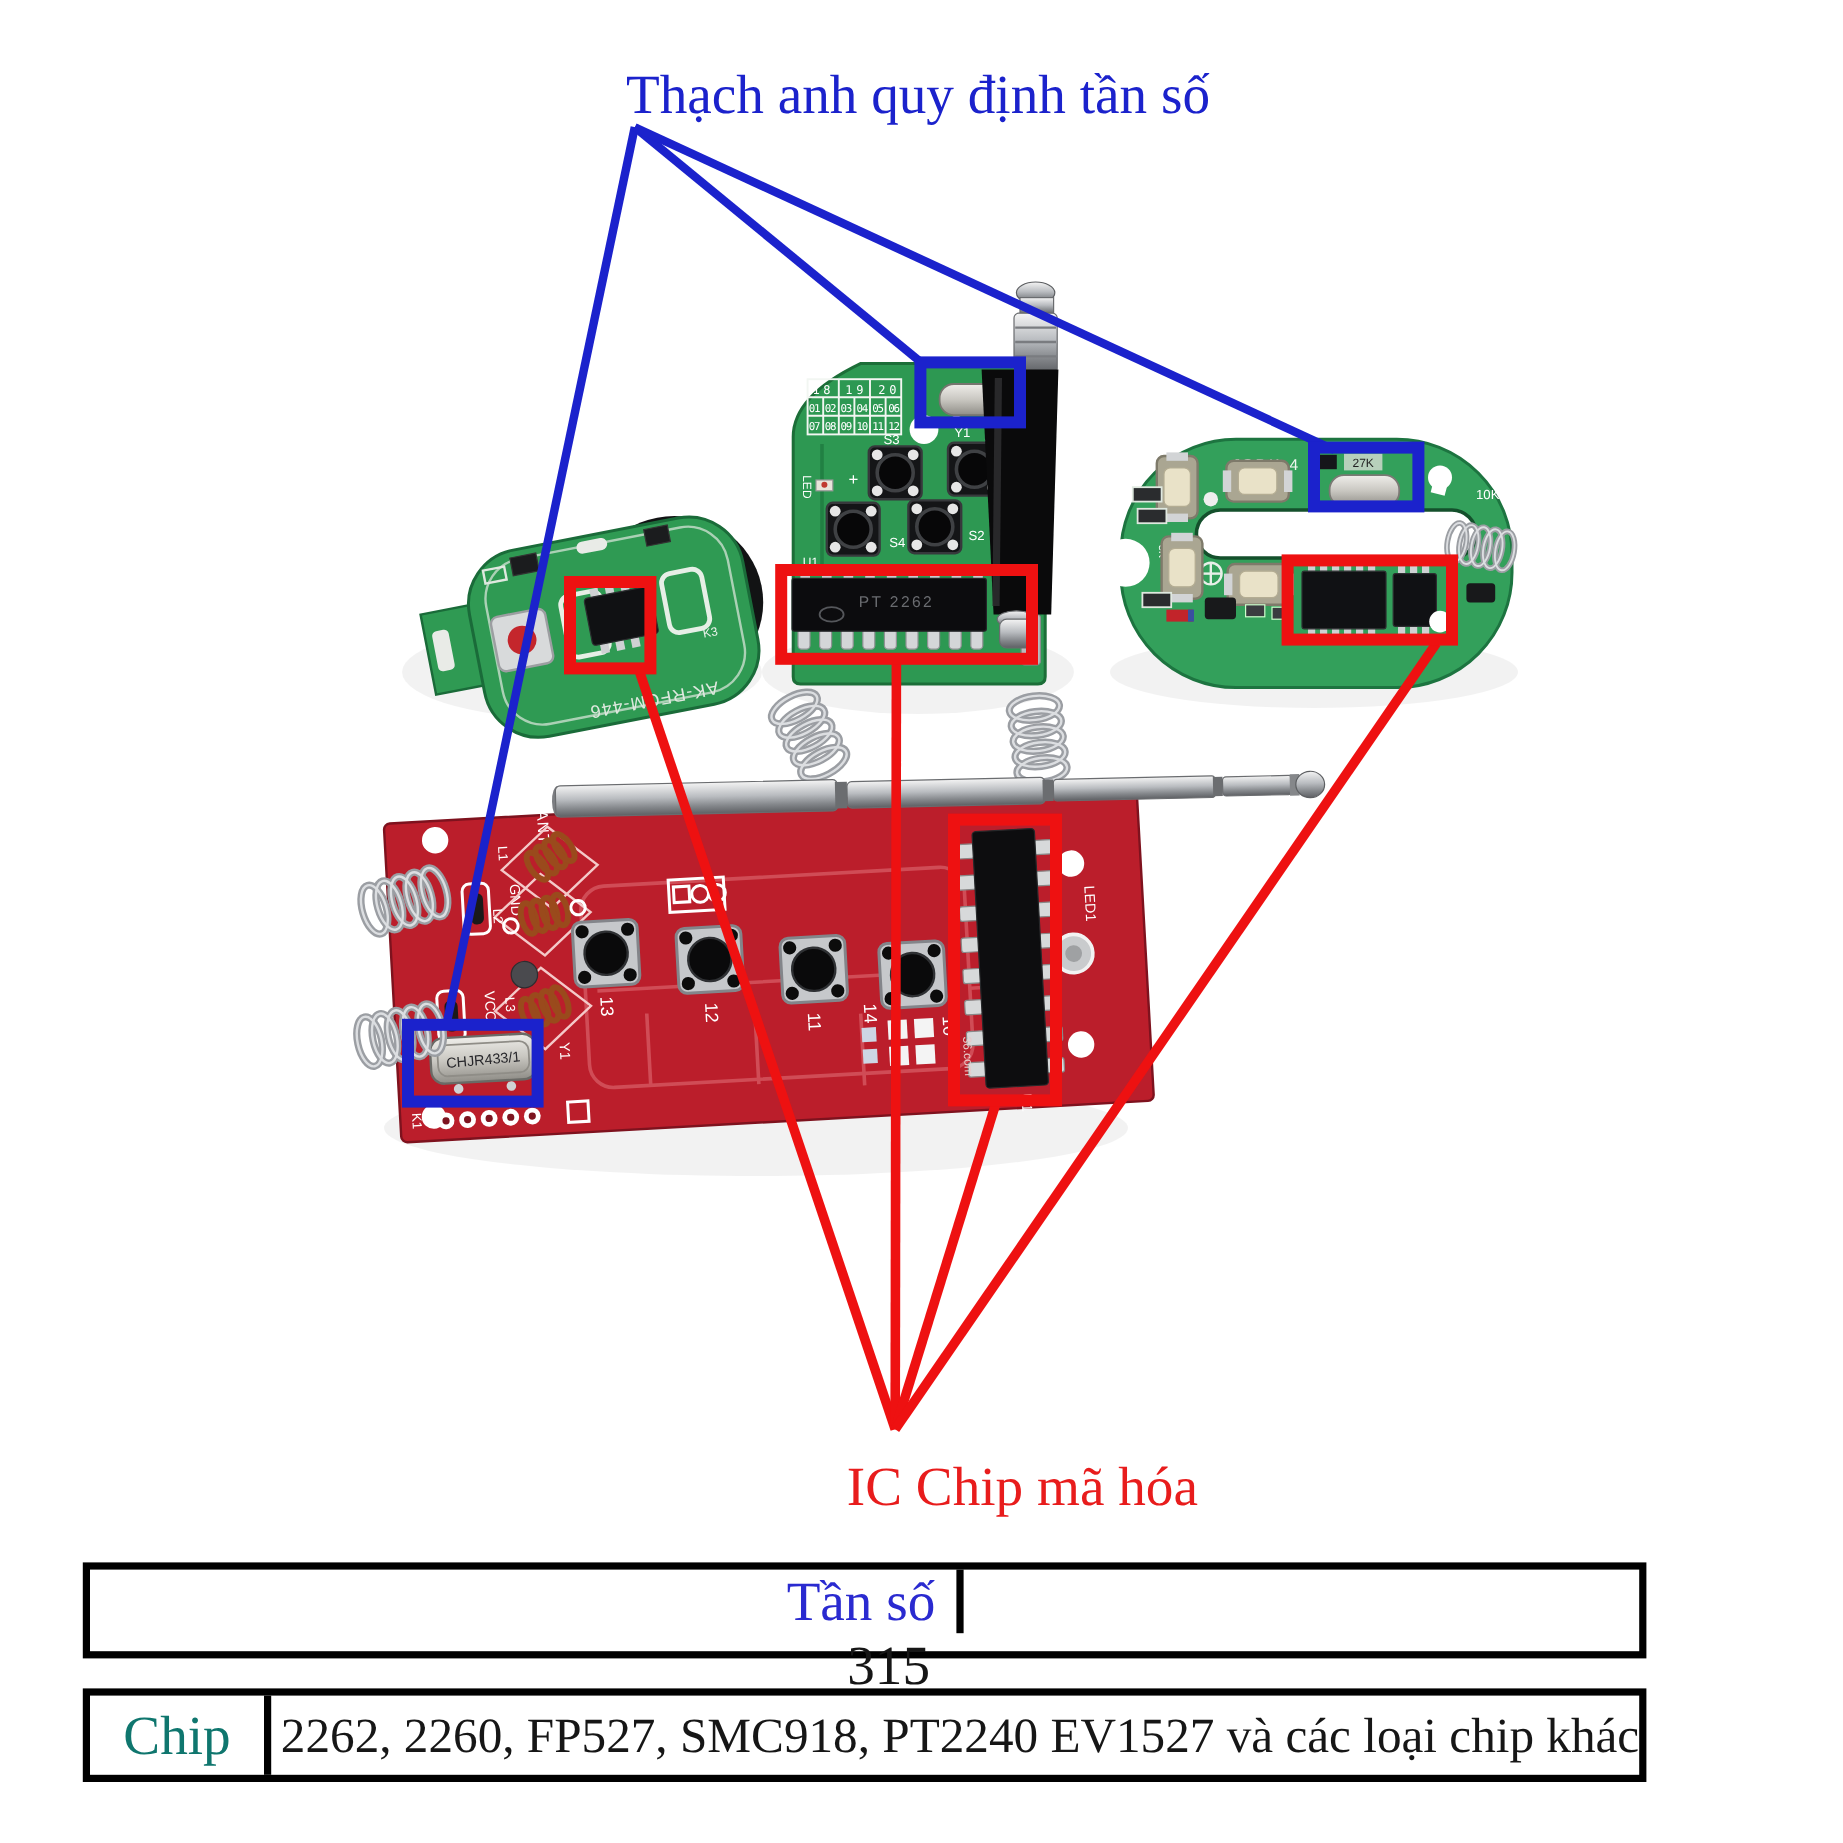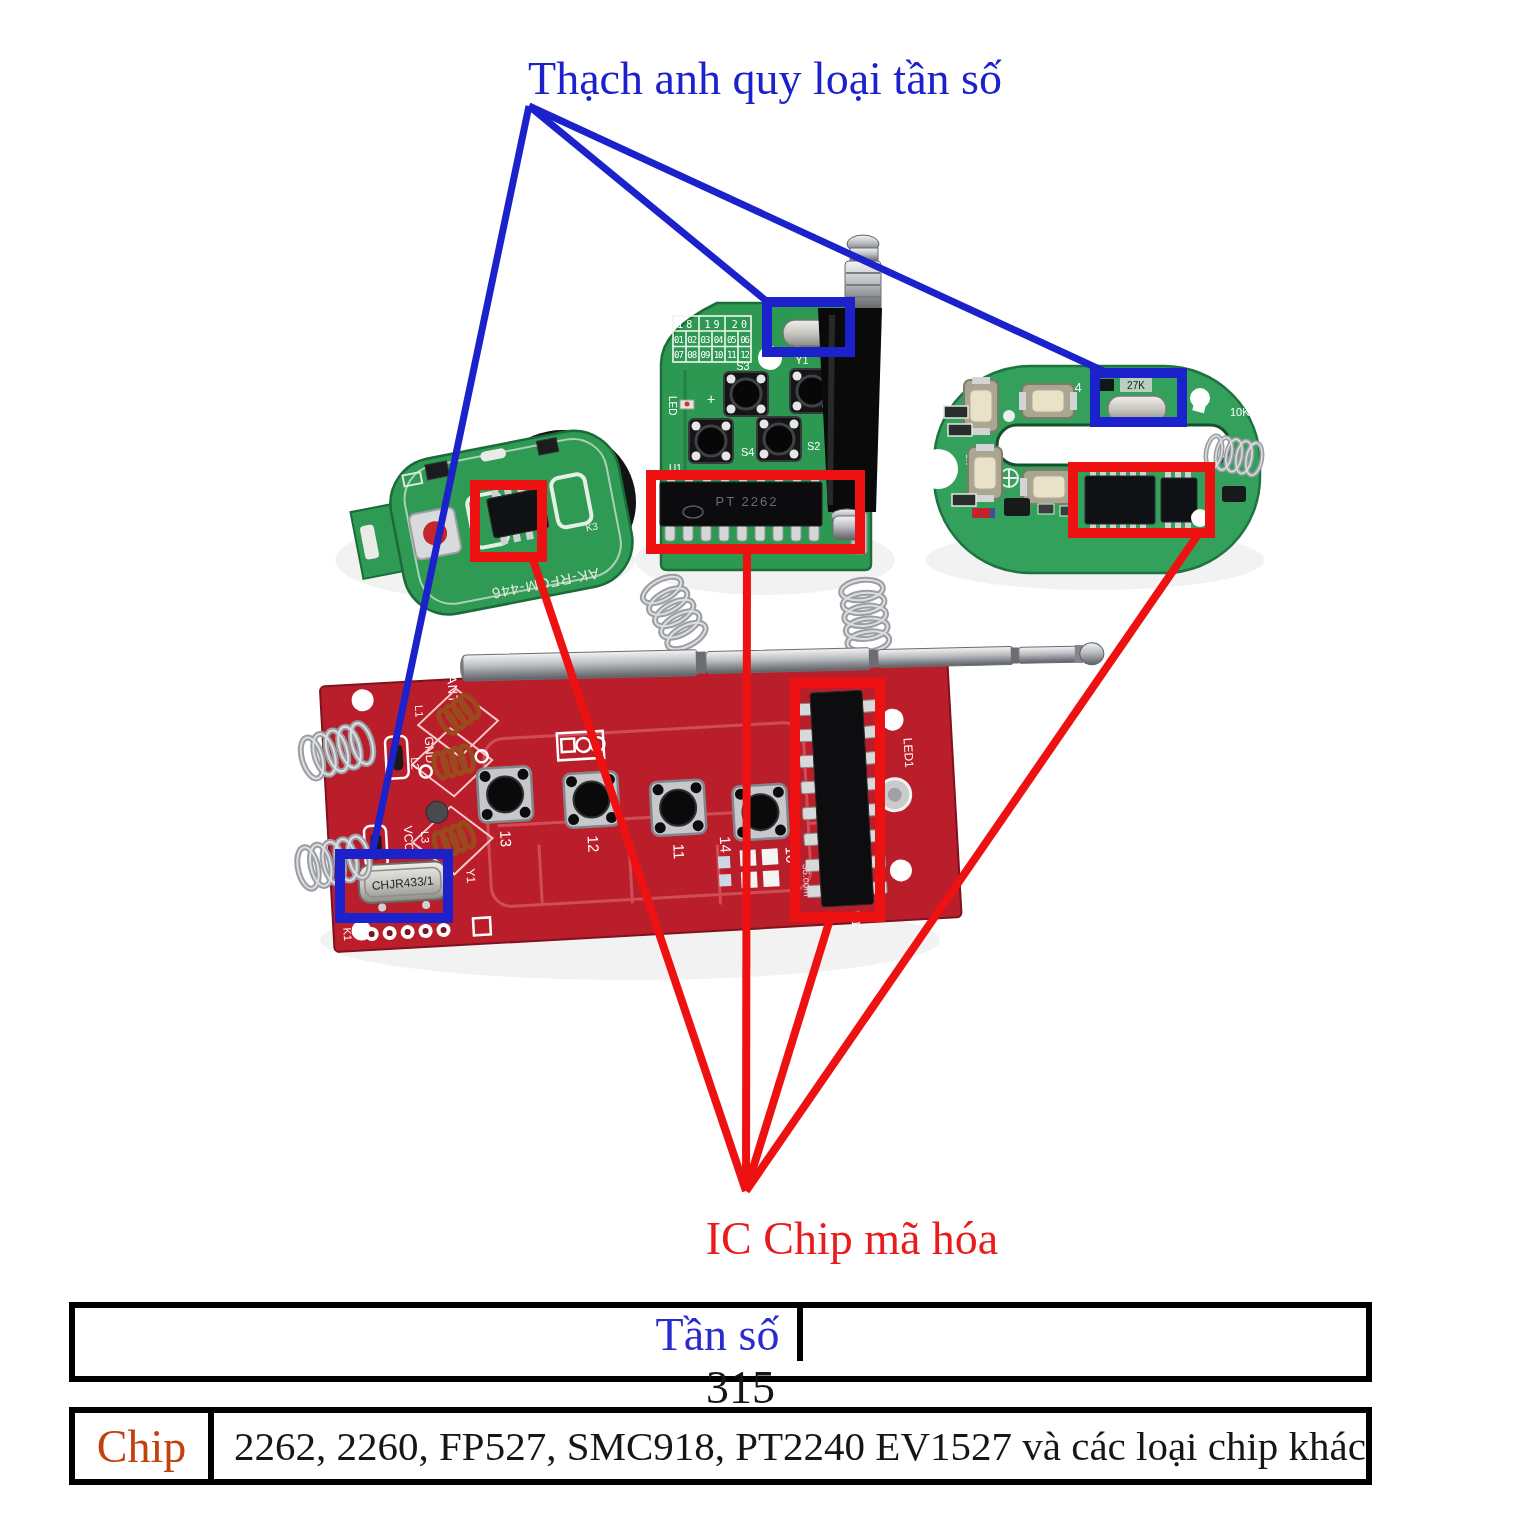--- a/index.html
+++ b/index.html
@@ -10,22 +10,22 @@
   #title{left:400px;top:52px;width:730px;font-size:46px;color:#1b22cc;}
   #caption{left:690px;top:1212px;width:324px;font-size:46px;color:#e81c1c;}
   .trow{position:absolute;left:69px;width:1303px;border:6px solid #000;background:#fff;
         display:flex;box-sizing:border-box;align-items:center;}
   #row1{top:1302px;height:80px;flex-direction:column;}
   #row2{top:1407px;height:78px;}
   .tlabel{width:165px;height:100%;border-right:6px solid #000;box-sizing:border-box;
           display:flex;align-items:center;justify-content:center;font-size:46px;}
   .tvalue{flex:1;font-size:46px;color:#161616;padding-left:40px;white-space:nowrap;}
   #row1 .tlabel{color:#2a2ad0;}
-  #row2 .tlabel{color:#c2410c;}
-  #row2 .tvalue{font-size:41px;padding-left:20px;}
+  #row2 .tlabel{color:#0f766e;}
+  #row2 .tvalue{font-size:41px;padding-left:8px;}
   text{font-family:"Liberation Sans","DejaVu Sans",sans-serif;}
   .mono{font-family:"DejaVu Sans Mono",monospace;}
 </style>
 </head>
 <body>
 
 <div class="stage">
 
 <svg width="1536" height="1536" viewBox="0 0 1536 1536">
   <defs>
@@ -453,21 +453,21 @@
     </g>
     <g stroke-width="10">
       <rect x="475" y="485" width="67" height="72"></rect>
       <rect x="651" y="475" width="209" height="74"></rect>
       <rect x="1073" y="467" width="137" height="66"></rect>
       <rect x="795" y="683" width="85" height="234"></rect>
     </g>
   </g>
 </svg>
 
-<div id="title" class="bigtext">Thạch anh quy loại tần số</div>
+<div id="title" class="bigtext">Thạch anh quy định tần số</div>
 <div id="caption" class="bigtext">IC Chip mã hóa</div>
 
 <div id="row1" class="trow">
   <div class="tlabel">Tần số</div>
   <div class="tvalue">315</div>
 </div>
 <div id="row2" class="trow">
   <div class="tlabel">Chip</div>
   <div class="tvalue">2262, 2260, FP527, SMC918, PT2240 EV1527 và các loại chip khác</div>
 </div>

